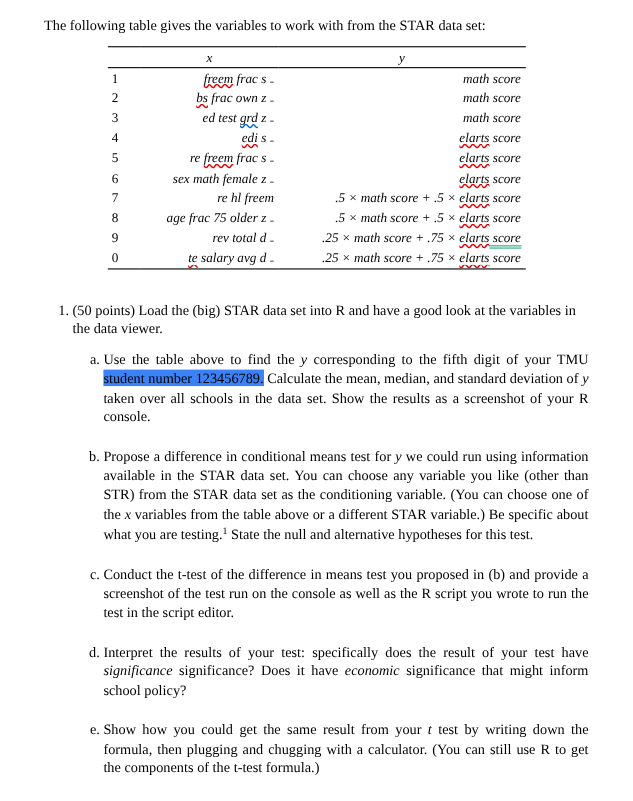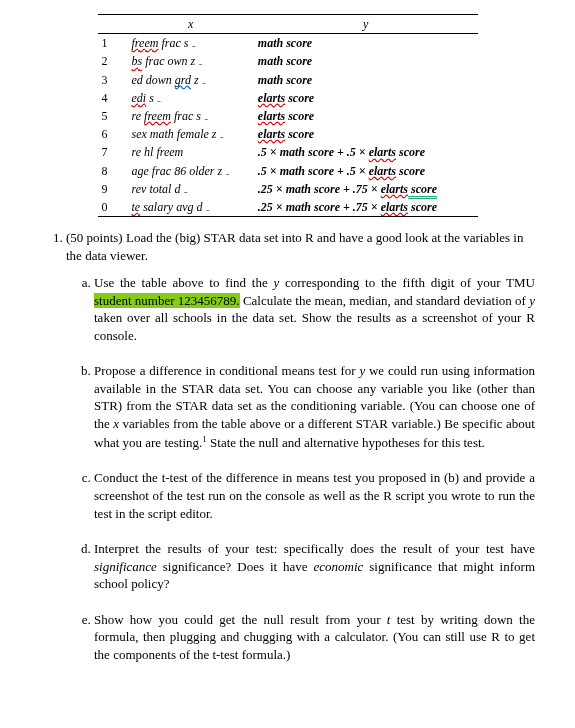--- a/index.html
+++ b/index.html
@@ -28,64 +28,65 @@
     border-collapse: collapse;
     width: 100%;
   }
   .table-wrap td {
     padding: 1px 4px;
     vertical-align: baseline;
   }
   .rule-top td { border-top: 1px solid #000; }
   .rule-bottom td { border-bottom: 1px solid #000; }
   .col-idx { width: 22px; font-style: normal; text-align: left; }
-  .col-x { text-align: left; }
-  .col-y { text-align: left; font-weight: bold; }
+  .col-x { text-align: right; }
+  .col-y { text-align: right; }
   .hdr { font-style: italic; text-align: center; }
   
   .red-u {
     text-decoration: underline wavy #d00;
     text-decoration-skip-ink: none;
   }
   .blue-u {
     text-decoration: underline wavy #06c;
     text-decoration-skip-ink: none;
   }
   .green-uu {
     border-bottom: 3px double #2a7;
     padding-bottom: 0;
   }
   ol.main {
     list-style: decimal;
     padding-left: 26px;
-    margin: 12px 0 0 0;
+    margin: 28px 0 0 0;
   }
   ol.main > li {
     margin-bottom: 10px;
   }
   ol.sub {
     list-style: lower-alpha;
     padding-left: 28px;
     margin: 10px 0 0 0;
   }
   ol.sub > li {
     margin-bottom: 18px;
     text-align: justify;
   }
   .hl {
-    background: #84cc16;
+    background: #3b82f6;
   }
   .it { font-style: italic; }
   sup { font-size: 9px; }
 </style>
 </head>
 <body>
 
 <div class="page">
 
+  <div class="intro">The following table gives the variables to work with from the STAR data set:</div>
 
   <div class="table-wrap">
     <table>
       <tbody>
           <tr class="rule-top rule-bottom">
         <td class="col-idx"></td>
         <td class="hdr">x</td>
         <td class="hdr">y</td>
       </tr>
       <tr>
@@ -93,21 +94,21 @@
         <td class="col-x"><span class="red-u">freem</span><span> frac s  ₋</span></td>
         <td class="col-y"><span>math scᴏre</span></td>
       </tr>
       <tr>
         <td class="col-idx">2</td>
         <td class="col-x"><span class="red-u">bs</span><span> frac own z  ₋</span></td>
         <td class="col-y"><span>math scᴏre</span></td>
       </tr>
       <tr>
         <td class="col-idx">3</td>
-        <td class="col-x"><span>ed down </span><span class="blue-u">grd</span><span> z  ₋</span></td>
+        <td class="col-x"><span>ed test </span><span class="blue-u">grd</span><span> z  ₋</span></td>
         <td class="col-y"><span>math scᴏre</span></td>
       </tr>
       <tr>
         <td class="col-idx">4</td>
         <td class="col-x"><span class="red-u">edi</span><span> s  ₋</span></td>
         <td class="col-y"><span class="red-u">elarts</span><span> scᴏre</span></td>
       </tr>
       <tr>
         <td class="col-idx">5</td>
         <td class="col-x"><span>re </span><span class="red-u">freem</span><span> frac s  ₋</span></td>
@@ -118,21 +119,21 @@
         <td class="col-x"><span>sex math female z  ₋</span></td>
         <td class="col-y"><span class="red-u">elarts</span><span> scᴏre</span></td>
       </tr>
       <tr>
         <td class="col-idx">7</td>
         <td class="col-x"><span>re hl freem</span></td>
         <td class="col-y"><span>.5 × math scᴏre + .5 × </span><span class="red-u">elarts</span><span> scᴏre</span></td>
       </tr>
       <tr>
         <td class="col-idx">8</td>
-        <td class="col-x"><span>age frac 86 older z  ₋</span></td>
+        <td class="col-x"><span>age frac 75 older z  ₋</span></td>
         <td class="col-y"><span>.5 × math scᴏre + .5 × </span><span class="red-u">elarts</span><span> scᴏre</span></td>
       </tr>
       <tr>
         <td class="col-idx">9</td>
         <td class="col-x"><span>rev total d  ₋</span></td>
         <td class="col-y"><span>.25 × math scᴏre + .75 × </span><span class="red-u">elarts</span><span class="green-uu"> scᴏre</span></td>
       </tr>
       <tr class="rule-bottom">
         <td class="col-idx">0</td>
         <td class="col-x"><span class="red-u">te</span><span> salary avg  d  ₋</span></td>
@@ -150,19 +151,19 @@
           <span>Use the table above to find the </span><span class="it">y</span><span> corresponding to the fifth digit of your TMU </span><span class="hl">student number 123456789.</span><span> Calculate the mean, median, and standard deviation of </span><span class="it">y</span><span> taken over all schools in the data set. Show the results as a screenshot of your R console.</span>
         </li>
         <li>
           <span>Propose a difference in conditional means test for </span><span class="it">y</span><span> we could run using information available in the STAR data set. You can choose any variable you like (other than STR) from the STAR data set as the conditioning variable. (You can choose one of the </span><span class="it">x</span><span> variables from the table above or a different STAR variable.) Be specific about what you are testing.</span><sup>1</sup><span> State the null and alternative hypotheses for this test.</span>
         </li>
         <li>Conduct the t-test of the difference in means test you proposed in (b) and provide a screenshot of the test run on the console as well as the R script you wrote to run the test in the script editor.</li>
         <li>
           <span>Interpret the results of your test: specifically does the result of your test have </span><span class="it">significance</span><span> significance? Does it have </span><span class="it">economic</span><span> significance that might inform school policy?</span>
         </li>
         <li>
-          <span>Show how you could get the null result from your </span><span class="it">t</span><span> test by writing down the formula, then plugging and chugging with a calculator. (You can still use R to get the components of the t-test formula.)</span>
+          <span>Show how you could get the same result from your </span><span class="it">t</span><span> test by writing down the formula, then plugging and chugging with a calculator. (You can still use R to get the components of the t-test formula.)</span>
         </li>
       </ol>
     </li>
   </ol>
 
 </div>
 
 </body></html>

